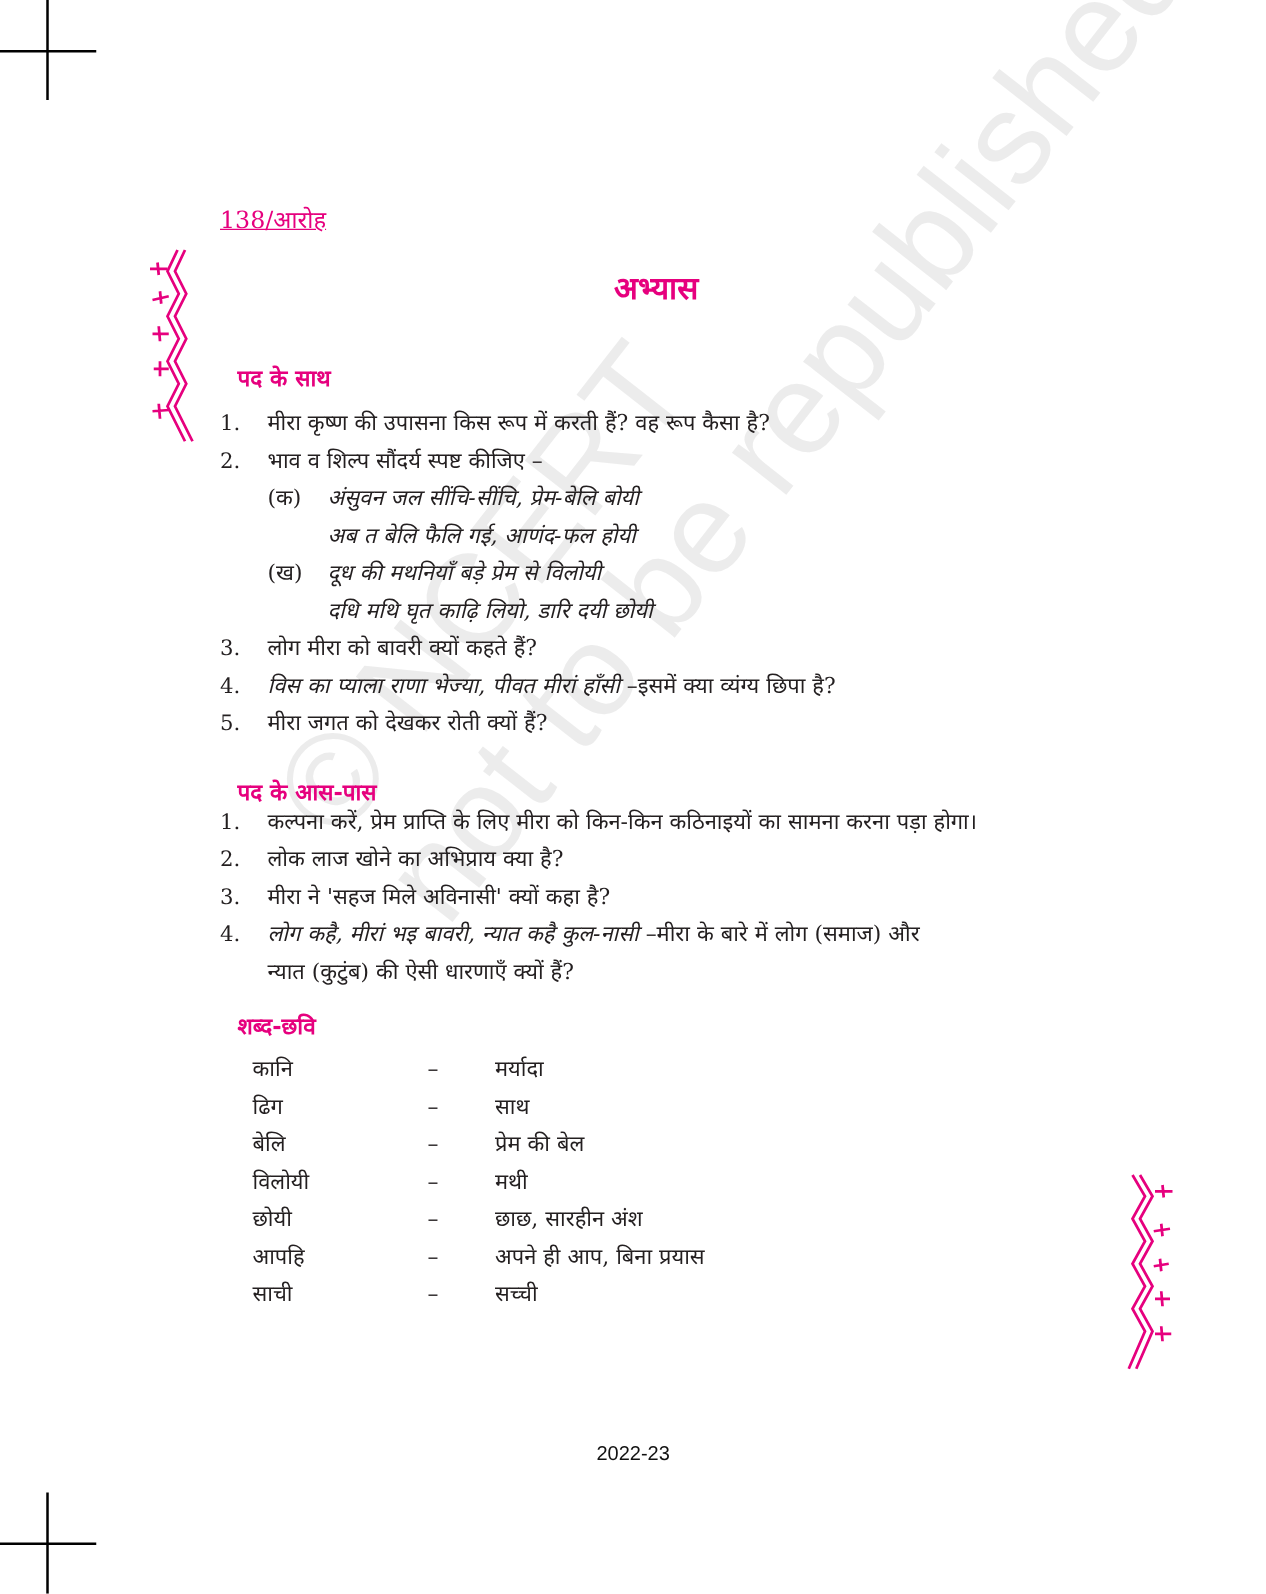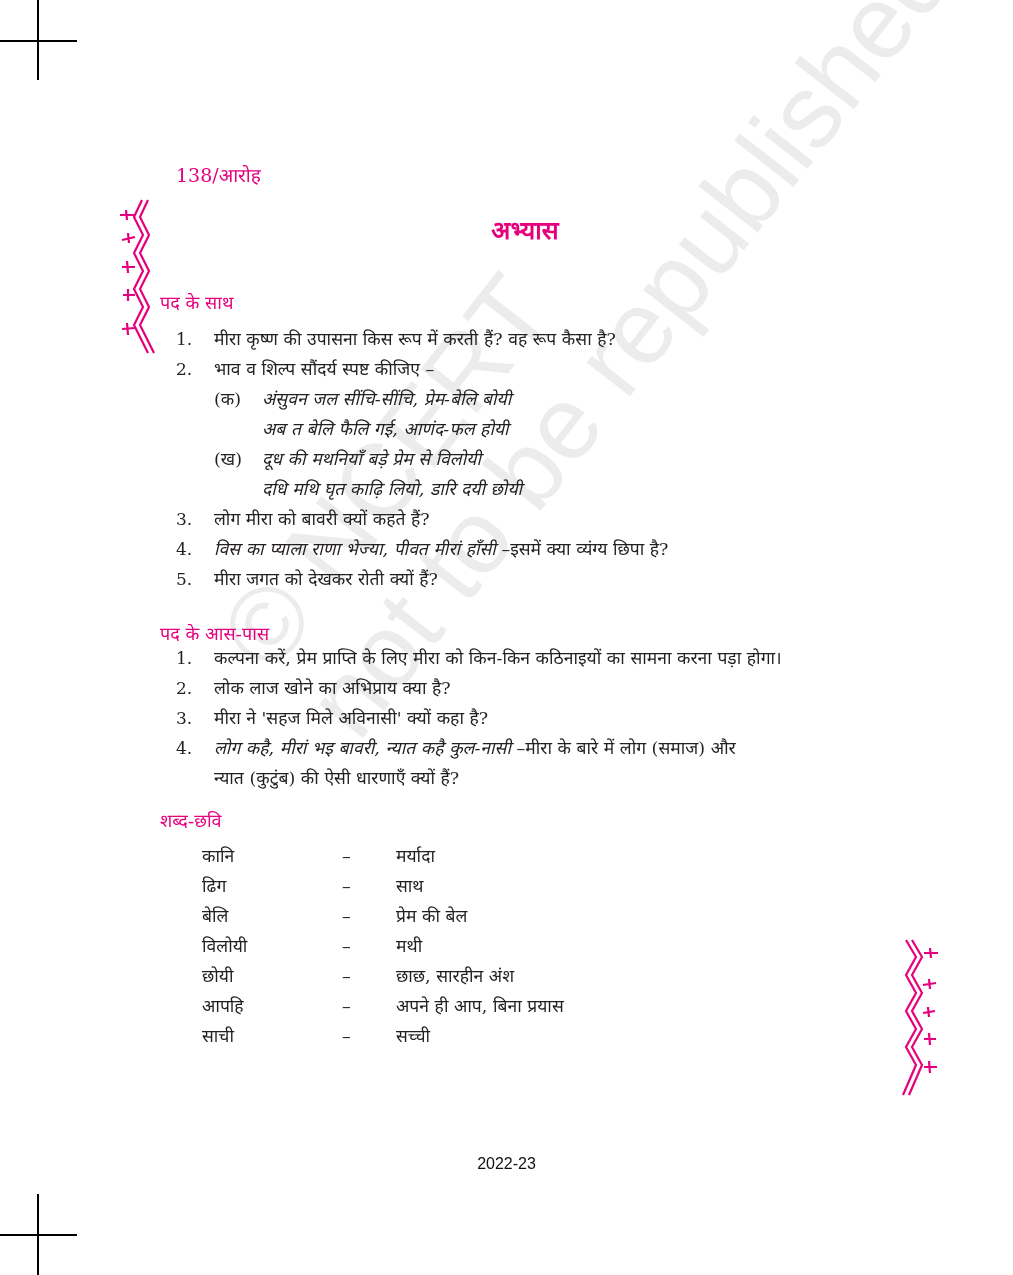--- a/index.html
+++ b/index.html
@@ -1,23 +1,23 @@
 <!DOCTYPE html>
 <html><head>
   <meta charset="utf-8">
   <style>
     html, body { margin: 0; padding: 0; background: #ffffff; }
     body {
       width: 1013px; height: 1275px; position: relative; overflow: hidden;
       font-family: "DejaVu Serif", serif; color: #231f20;
     }
     .crop { position: absolute; background: #000; }
-    .page-header { position: absolute; left: 176px; top: 162px; font-size: 19px; color: #e6007e; }
+    .page-header { position: absolute; left: 176px; top: 162px; font-size: 19px; color: #e6007e; text-decoration: underline; }
     .title { position: absolute; left: 0; width: 1050px; top: 212px; text-align: center; font-family: "DejaVu Sans", sans-serif; font-weight: bold; font-size: 25px; color: #e6007e; }
-    .section-head { position: absolute; left: 160px; font-family: "DejaVu Sans", sans-serif; font-weight: normal; font-size: 18px; color: #e6007e; }
+    .section-head { position: absolute; left: 190px; font-family: "DejaVu Sans", sans-serif; font-weight: bold; font-size: 18px; color: #e6007e; }
     .line { position: absolute; font-size: 17.5px; white-space: nowrap; line-height: 26px; }
     .num { position: absolute; left: 176px; font-size: 17px; }
     .txt { position: absolute; left: 214px; }
     .sub-label { position: absolute; left: 214px; }
     .sub-text { position: absolute; left: 262px; }
     .bi { font-weight: normal; font-style: italic; }
     .gl-word { position: absolute; left: 202px; }
     .gl-dash { position: absolute; left: 342px; }
     .gl-mean { position: absolute; left: 396px; }
     .footer { position: absolute; left: 0; width: 1013px; top: 1155px; text-align: center; font-family: "Liberation Sans", sans-serif; font-size: 16px; color: #111; }

